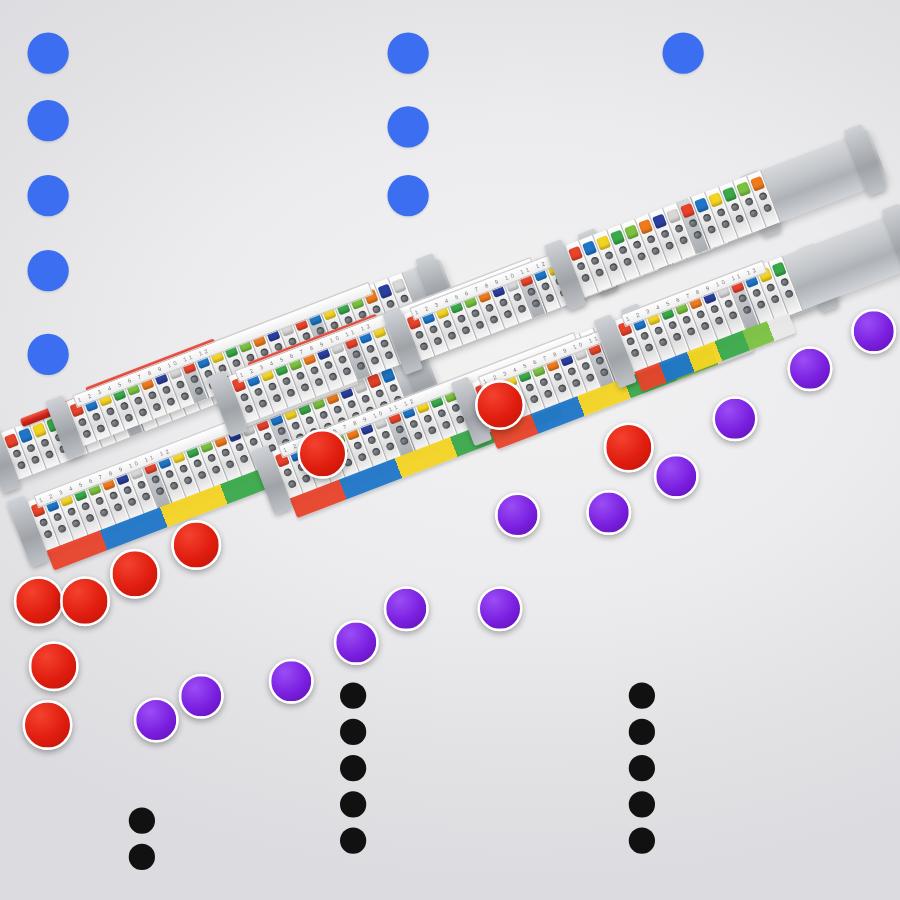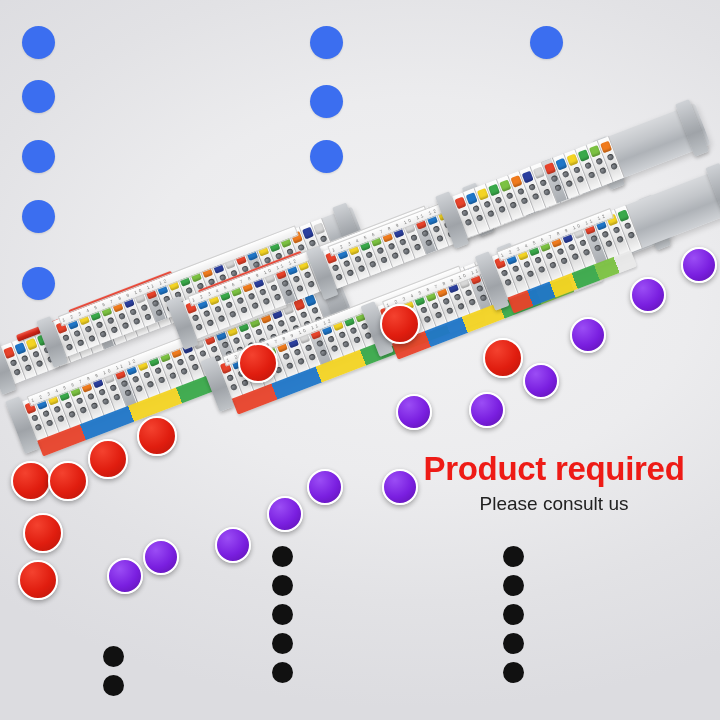--- a/index.html
+++ b/index.html
@@ -1192,24 +1192,20 @@
       <div class="leg-item" style="left: 310px; top: 140px;">
         <span class="leg-num"></span>
         <span class="leg-txt"></span>
       </div>
       <div class="leg-item" style="left: 530px; top: 26px;">
         <span class="leg-num"></span>
         <span class="leg-txt"></span>
       </div>
     </div>
 
-  <div class="banner">
-    <div class="hl">Product required</div>
-    <div class="sub">Please consult us</div>
-  </div>
 
   <div class="speclist">
     <div class="col c1" id="spec-col-1">
         <div class="spec">
           <span class="sp-num"></span>
           <span class="sp-txt"></span>
         </div>
         <div class="spec">
           <span class="sp-num"></span>
           <span class="sp-txt"></span>

